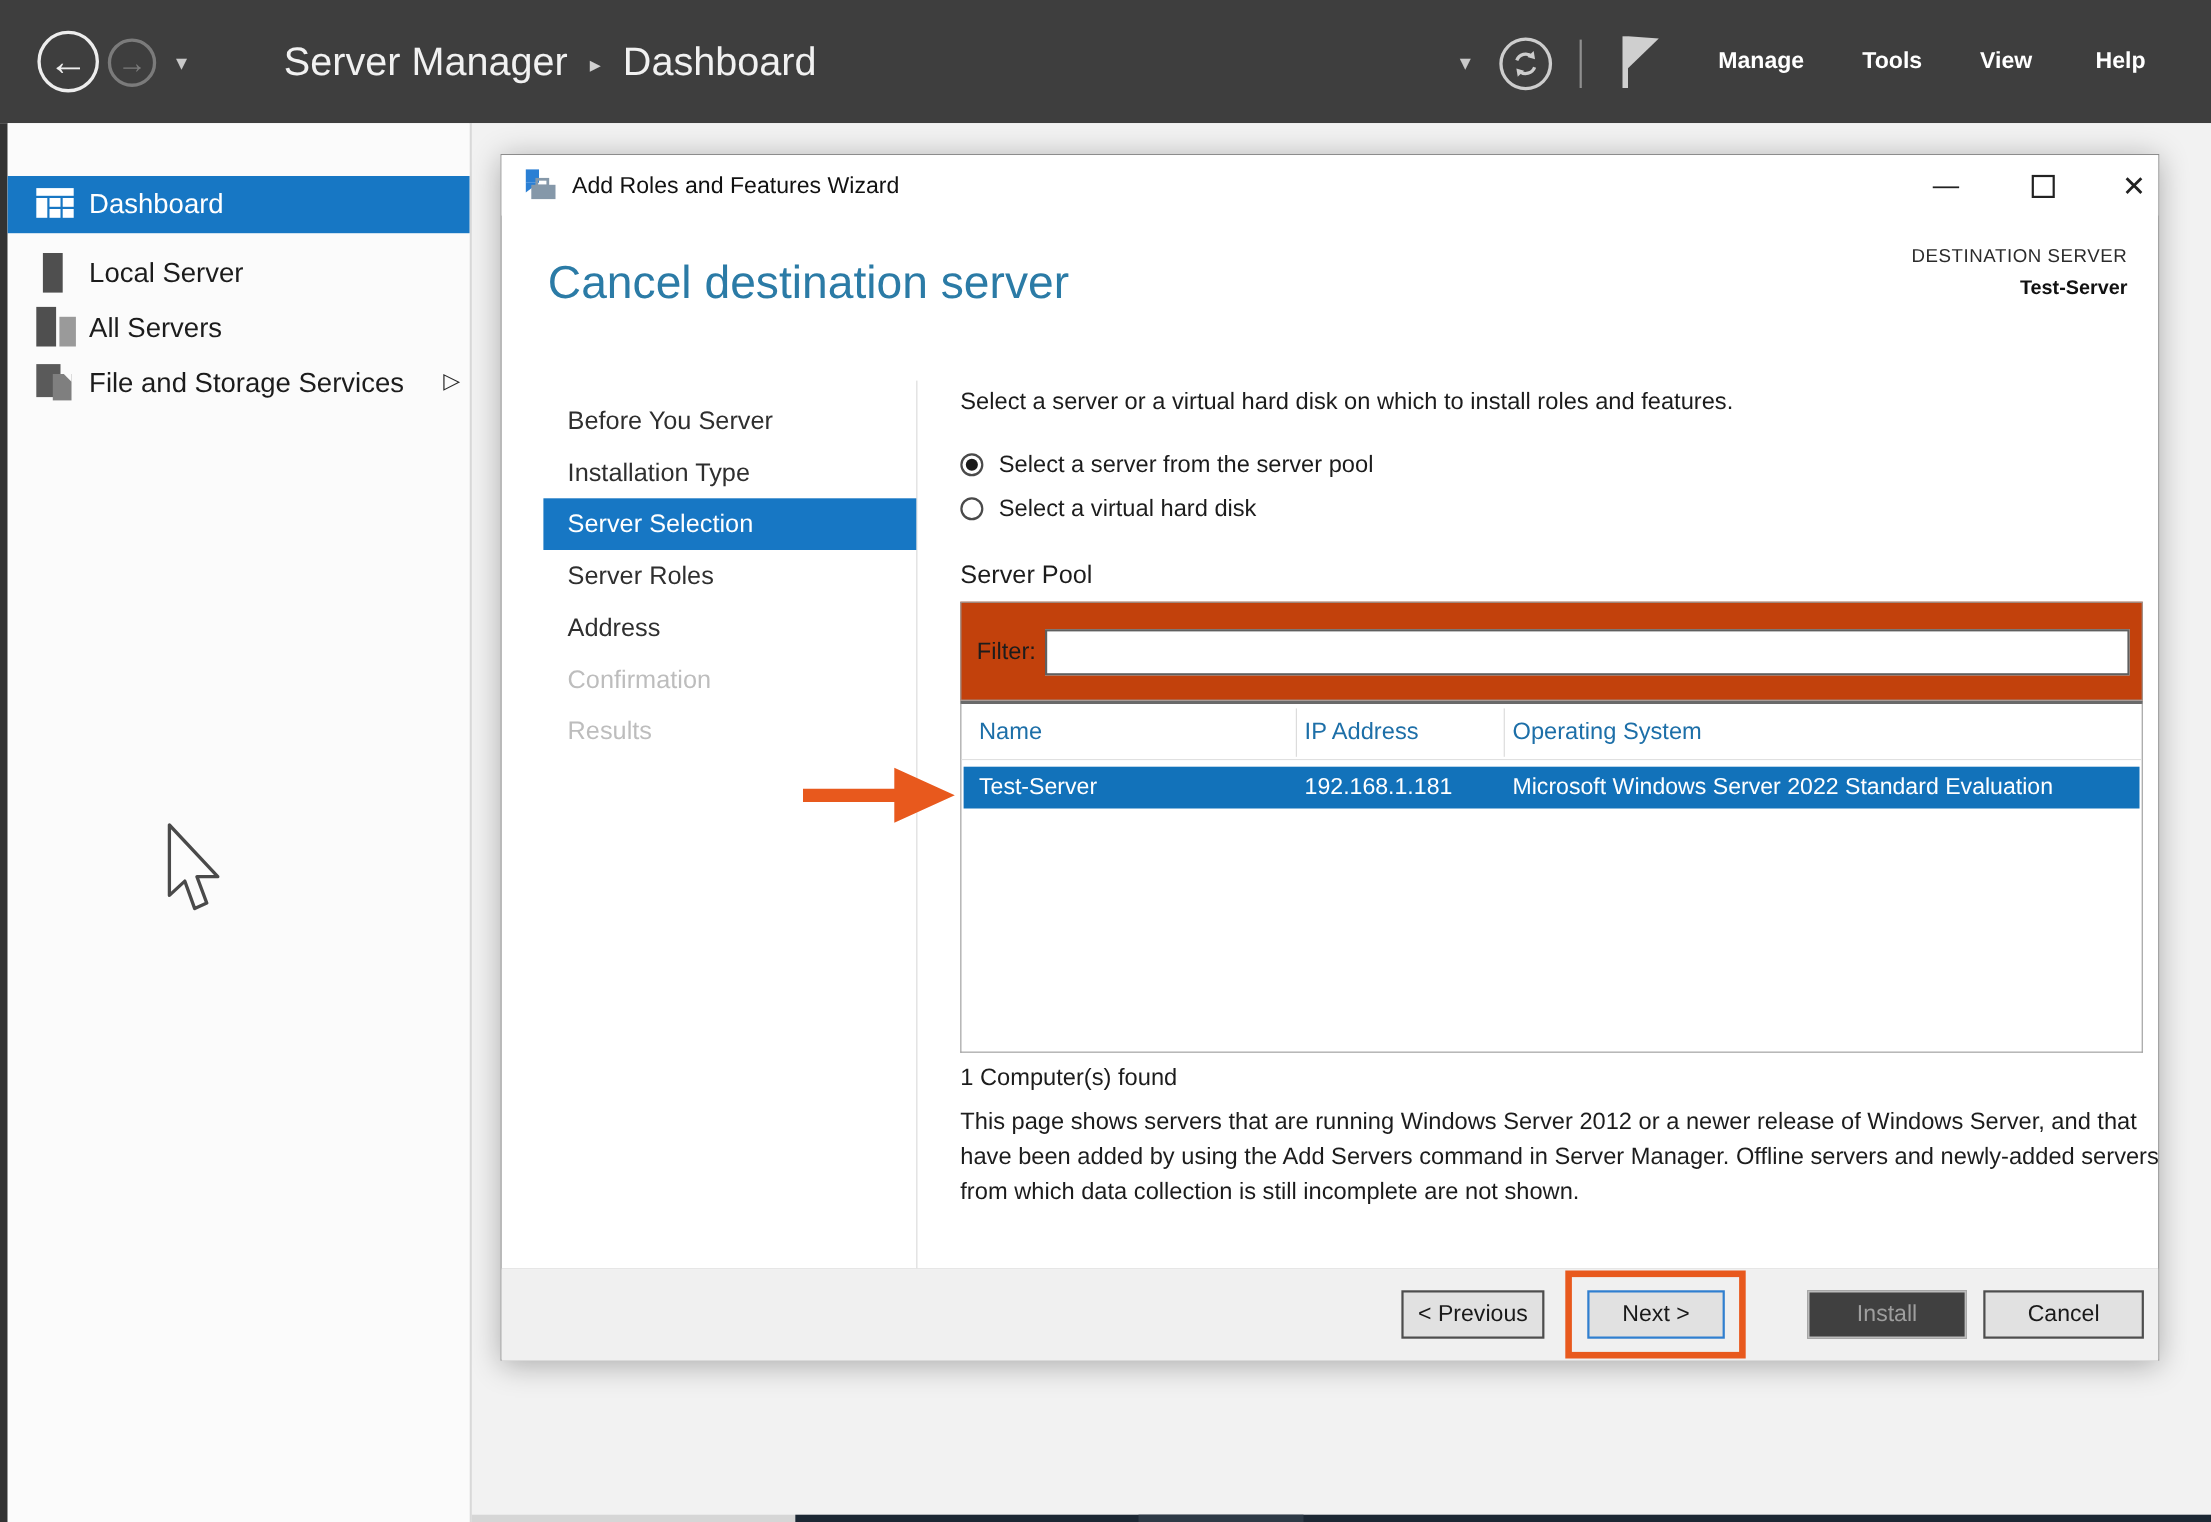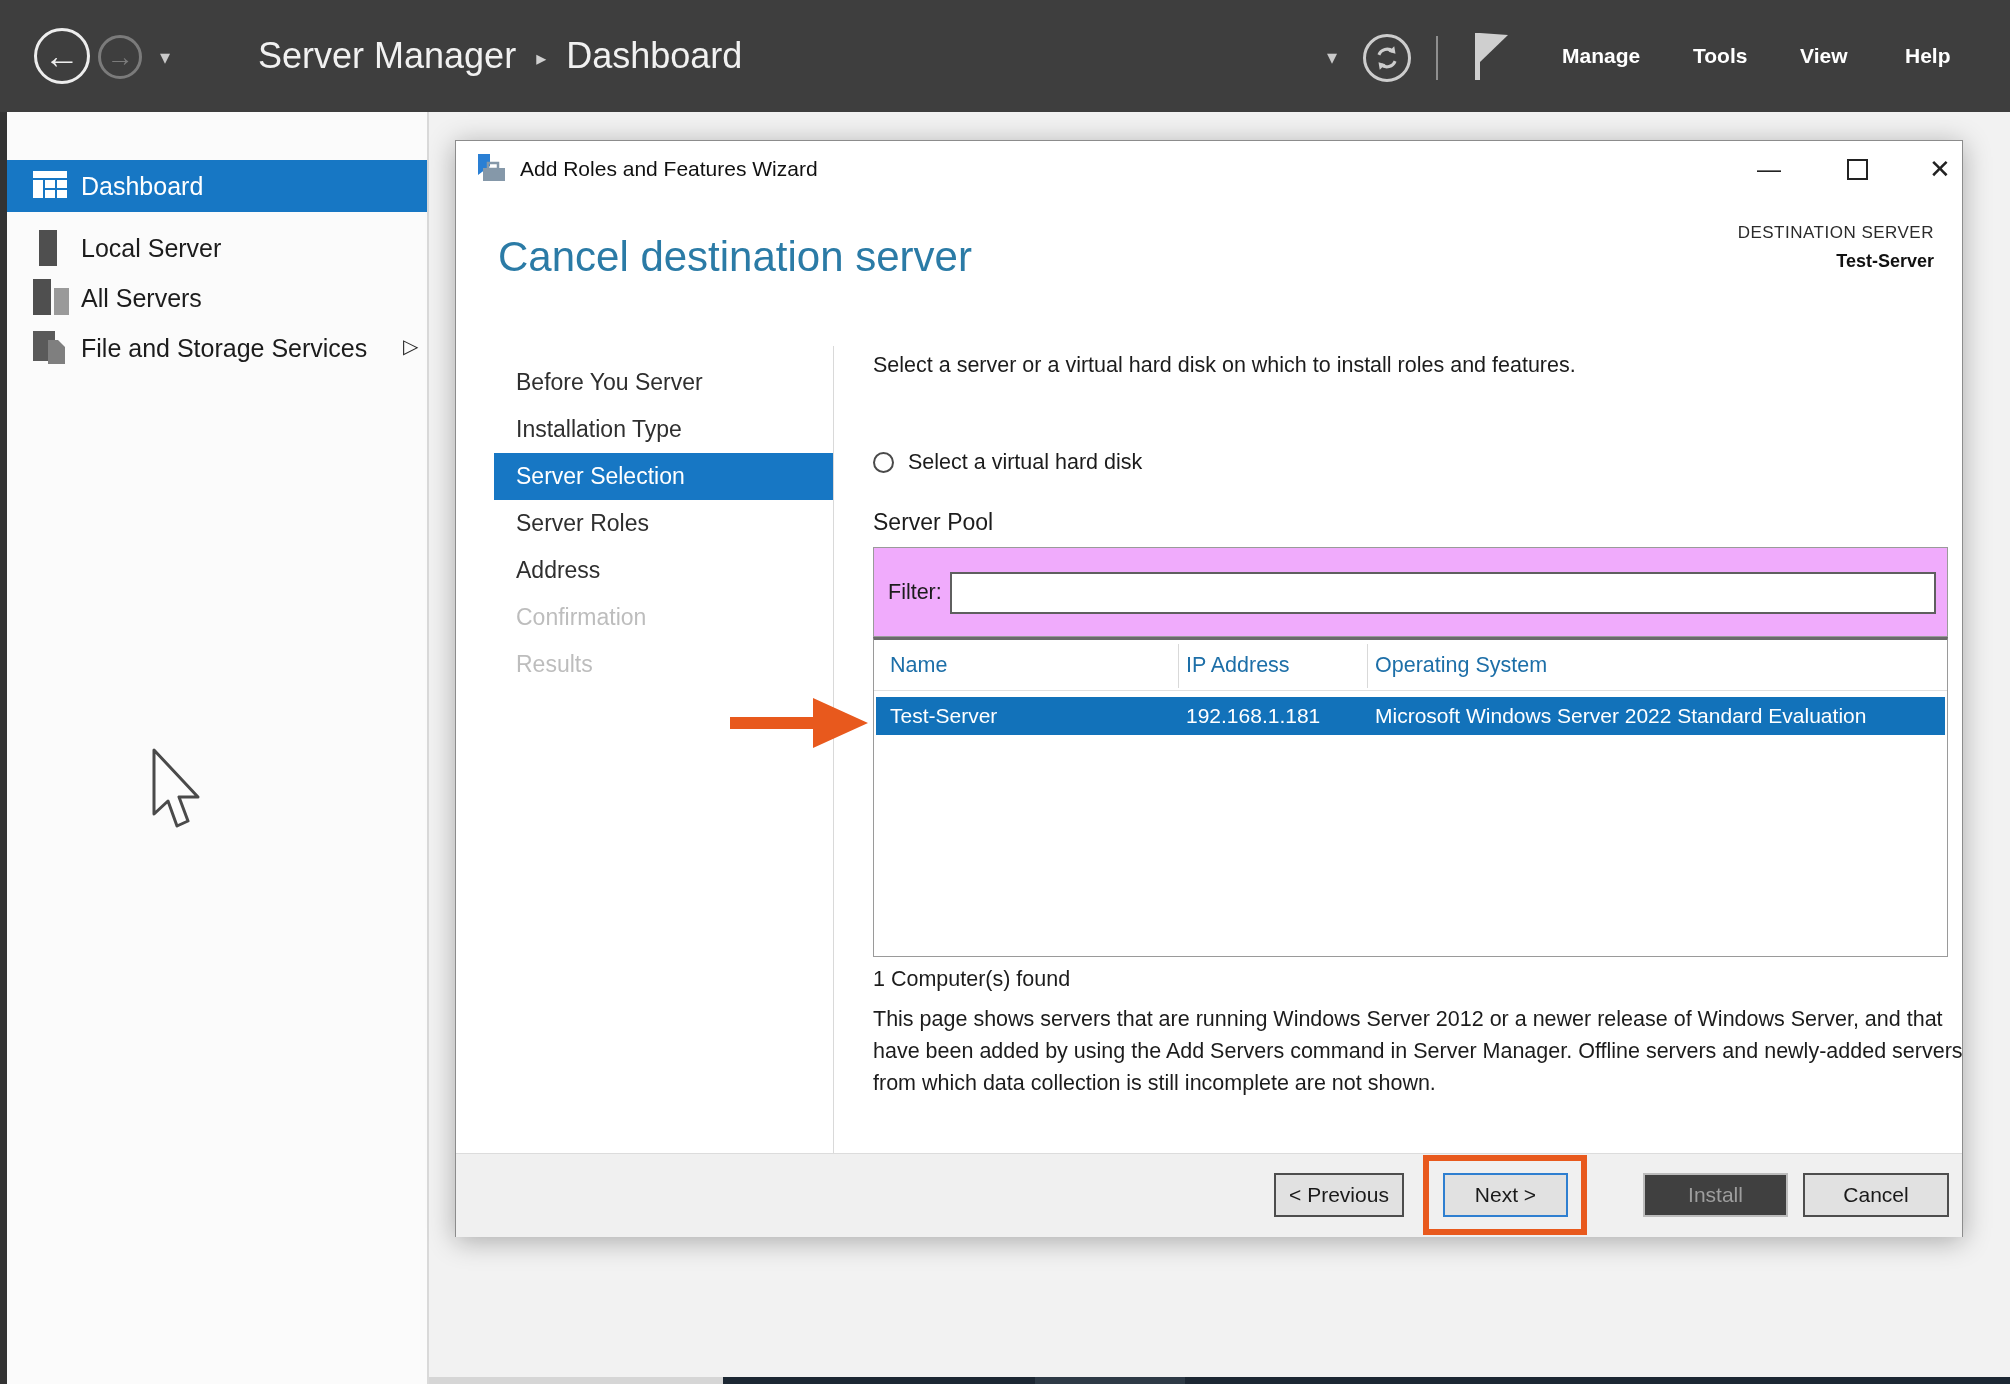--- a/index.html
+++ b/index.html
@@ -78,21 +78,21 @@
 
   .intro { position:absolute; left:417px; top:212px; width:1080px; font-size:21.5px; color:#1c1c1c; }
   .radio-row { position:absolute; left:417px; height:30px; display:flex; align-items:center; }
   .radio-o { width:21px; height:21px; border:2px solid #4a4a4a; border-radius:50%;
              display:flex; align-items:center; justify-content:center; }
   .radio-o .dot { width:11px; height:11px; border-radius:50%; background:#1a1a1a; }
   .radio-lbl { margin-left:14px; font-size:21.5px; color:#1c1c1c; }
 
   .pool-lbl { position:absolute; left:417px; top:368px; font-size:23px; color:#1c1c1c; }
   .filterbox { position:absolute; left:417px; top:406px; width:1075px; height:90px;
-               background:#f0abfc; border:1px solid #9a9a9a; }
+               background:#c2410c; border:1px solid #9a9a9a; }
   .filter-lbl { position:absolute; left:14px; top:32px; font-size:21.5px; color:#1c1c1c; }
   .filter-input { position:absolute; left:76px; top:24px; width:986px; height:42px;
                   border:2px solid #5f5f5f; background:#ffffff; font-size:20px; padding:0 8px;
                   font-family:"Liberation Sans", sans-serif; }
 
   .table { position:absolute; left:417px; top:496px; width:1075px; height:320px; background:#ffffff;
            border:1px solid #9a9a9a; border-top:3px solid #6a6a6a; }
   .th { position:absolute; top:0; height:50px; line-height:50px; font-size:21.5px; color:#1d6fa8; }
   .col-sep { position:absolute; top:4px; width:1px; height:44px; background:#d9d9d9; }
   .hdr-line { position:absolute; left:0; top:50px; width:100%; height:1px; background:#e0e0e0; }
@@ -233,20 +233,26 @@
     <div class="step" style="top:218px;">Before You Server</div>
     <div class="step" style="top:265px;">Installation Type</div>
     <div class="step sel" style="top:312px;">Server Selection</div>
     <div class="step" style="top:359px;">Server Roles</div>
     <div class="step" style="top:406px;">Address</div>
     <div class="step dis" style="top:453px;">Confirmation</div>
     <div class="step dis" style="top:500px;">Results</div>
 
     <div class="intro">Select a server or a virtual hard disk on which to install roles and features.</div>
 
+    <div class="radio-row" style="top:266px;">
+      <div class="radio-o">
+          <div class="dot"></div>
+        </div>
+      <span class="radio-lbl">Select a server from the server pool</span>
+    </div>
     <div class="radio-row" style="top:306px;">
       <div class="radio-o"></div>
       <span class="radio-lbl">Select a virtual hard disk</span>
     </div>
 
     <div class="pool-lbl">Server Pool</div>
 
     <div class="filterbox">
       <div class="filter-lbl">Filter:</div>
       <input class="filter-input" type="text" value="" style="">

